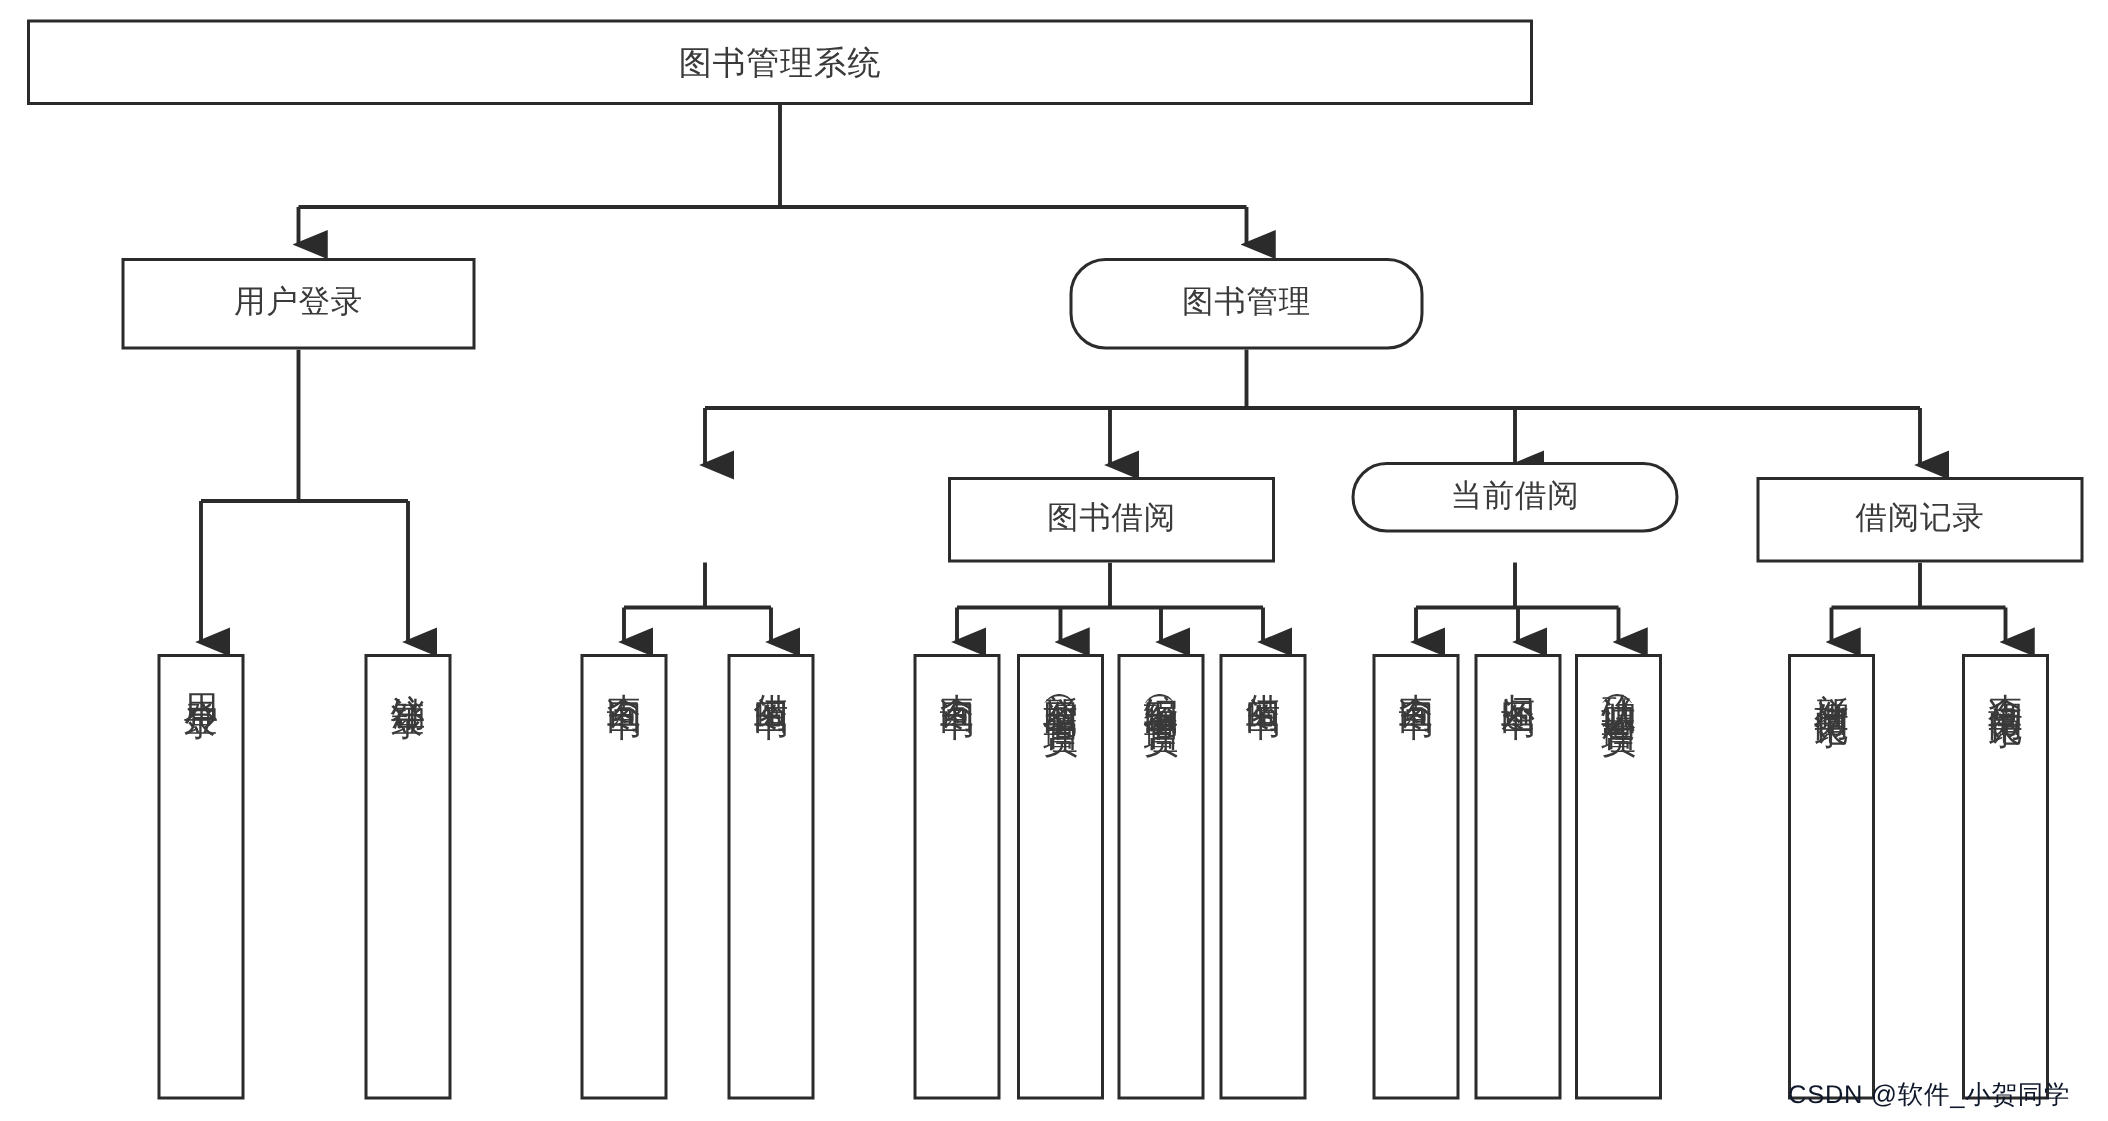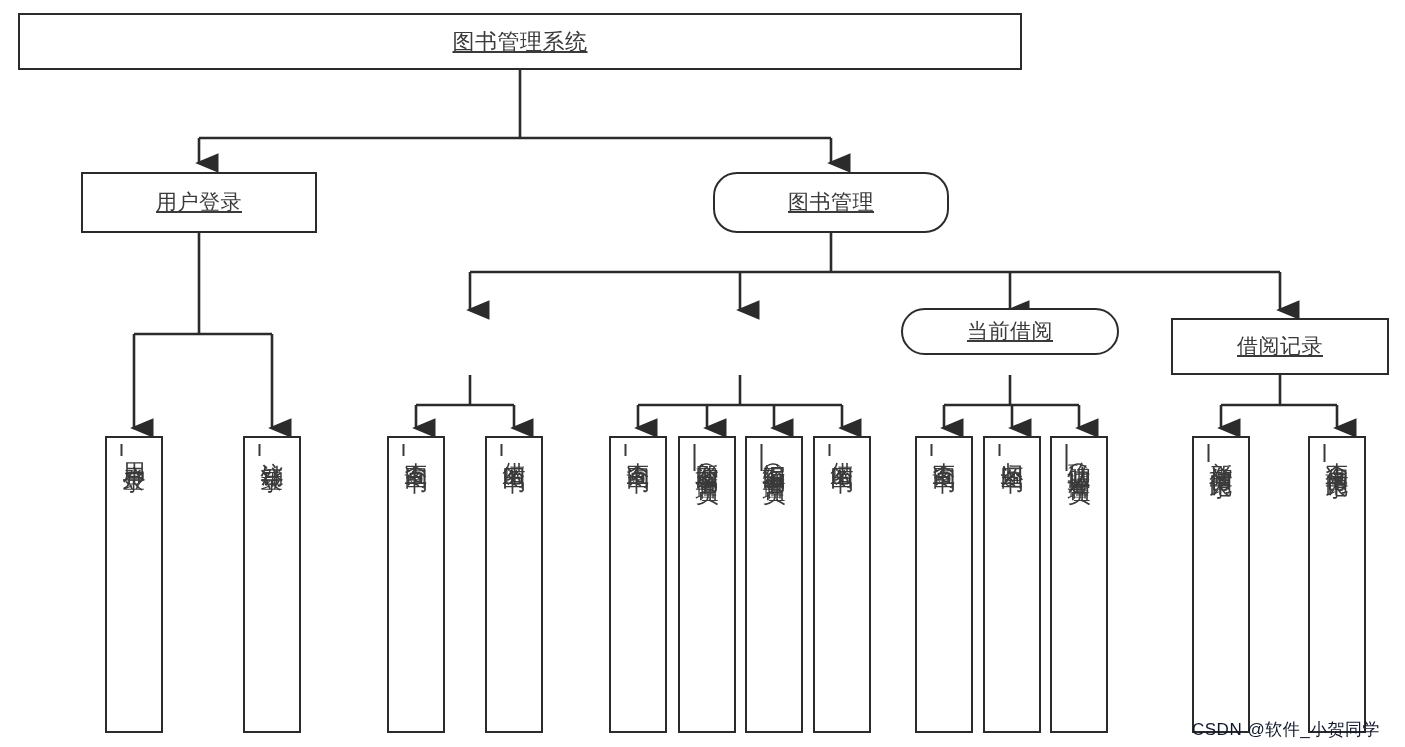--- a/index.html
+++ b/index.html
@@ -33,21 +33,20 @@
     display: flex;
     align-items: center;
     justify-content: center;
     color: #3a3a3a;
   }
   .node .lbl {
     display: block;
     text-align: center;
     line-height: 1.18;
     letter-spacing: 0.5px;
-    text-decoration: underline;
   }
   .node.h .lbl {
     writing-mode: horizontal-tb;
     font-size: 21px;
   }
   .node.root .lbl {
     font-size: 22px;
   }
   .node.v {
     align-items: flex-start;
@@ -128,20 +127,23 @@
     <span class="lbl">图书管理系统</span>
   </div>
 
   <div class="node h" style="left:81px; top:172px; width:236px; height:61px;">
     <span class="lbl">用户登录</span>
   </div>
   <div class="node h" style="left:713px; top:172px; width:236px; height:61px;border-radius:24px;">
     <span class="lbl">图书管理</span>
   </div>
 
+  <div class="node h" style="left:632px; top:318px; width:218px; height:57px;">
+    <span class="lbl">图书借阅</span>
+  </div>
   <div class="node h" style="left:901px; top:308px; width:218px; height:47px;border-radius:27px;">
     <span class="lbl">当前借阅</span>
   </div>
   <div class="node h" style="left:1171px; top:318px; width:218px; height:57px;">
     <span class="lbl">借阅记录</span>
   </div>
 
   <div class="node v" style="left:105px; top:436px; width:58px; height:297px;">
     <span class="lbl">用户登录</span>
   </div>

